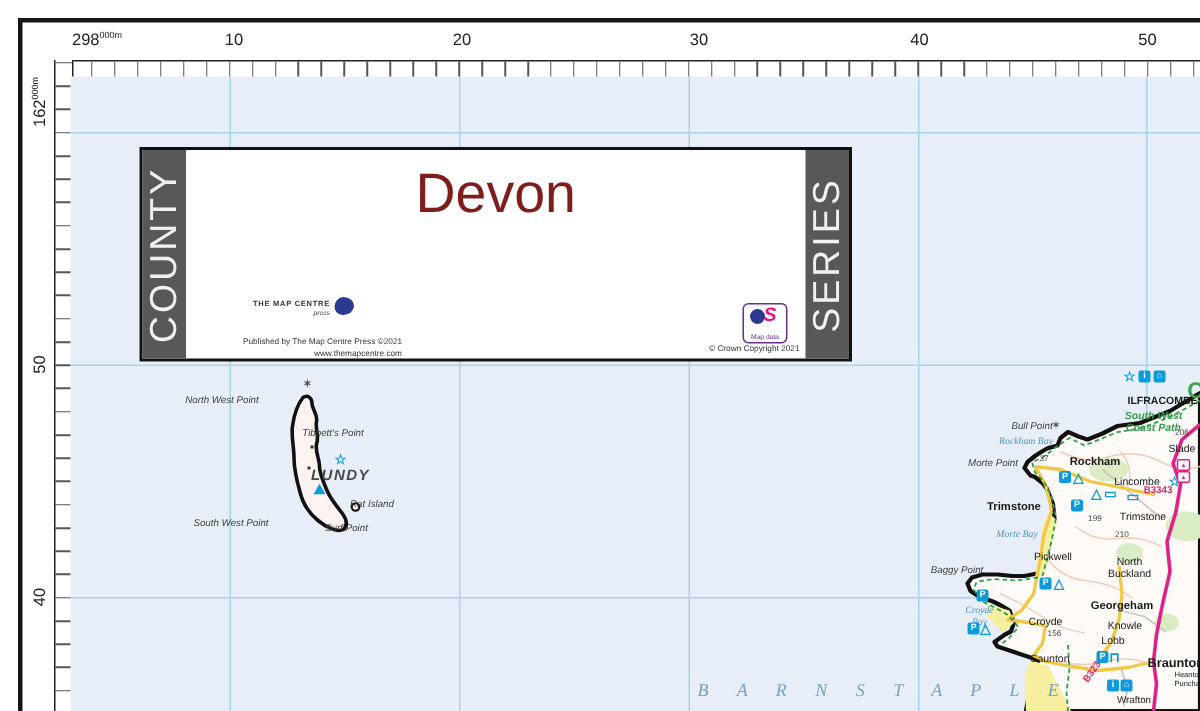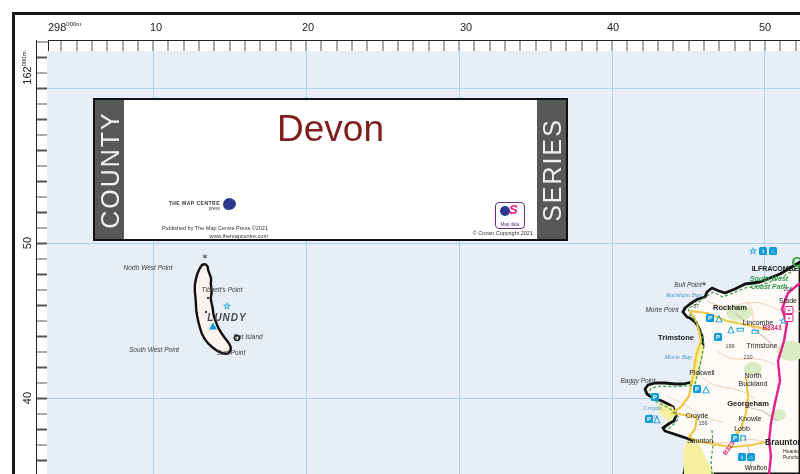--- a/index.html
+++ b/index.html
@@ -222,20 +222,21 @@
   <span class="lbl" style="left:650px;top:364px;">Croyde</span>
   <span class="lbl spot" style="left:656px;top:373px;">156</span>
   <span class="lbl" style="left:703px;top:367px;">Knowle</span>
   <span class="lbl" style="left:695px;top:377px;">Lobb</span>
   <span class="lbl" style="left:653px;top:389px;">Saunton</span>
   <span class="lbl red" style="left:683px;top:396px;transform:translate(-50%,-50%) rotate(-55deg);">B3231</span>
   <span class="lbl b" style="left:718px;top:391px;font-size:8.5px;transform:translateY(-50%);">Braunton</span>
   <span class="lbl tiny" style="left:736px;top:400px;transform:translateY(-50%);">Heanton</span>
   <span class="lbl tiny" style="left:736px;top:406px;transform:translateY(-50%);">Punchardon</span>
   <span class="lbl" style="left:709px;top:417px;font-size:6.5px;">Wrafton</span>
+  <span class="lbl sea-name" style="left:418px;top:403px;">B A R N S T A P L E</span>
 
   <span class="ic ic-fill" style="left:663px;top:267px;">P</span>
   <span class="ic ic-glyph" style="left:672px;top:267px;">△</span>
   <span class="ic ic-glyph" style="left:684px;top:278px;">△</span>
   <span class="ic ic-glyph" style="left:693px;top:278px;">▭</span>
   <span class="ic ic-fill" style="left:671px;top:286px;">P</span>
   <span class="ic ic-glyph" style="left:708px;top:280px;">▭</span>
   <span class="ic ic-glyph" style="left:736px;top:270px;">☆</span>
   <span class="ic ic-pink" style="left:742px;top:259px;">▲</span>
   <span class="ic ic-pink" style="left:742px;top:267px;">▲</span>

